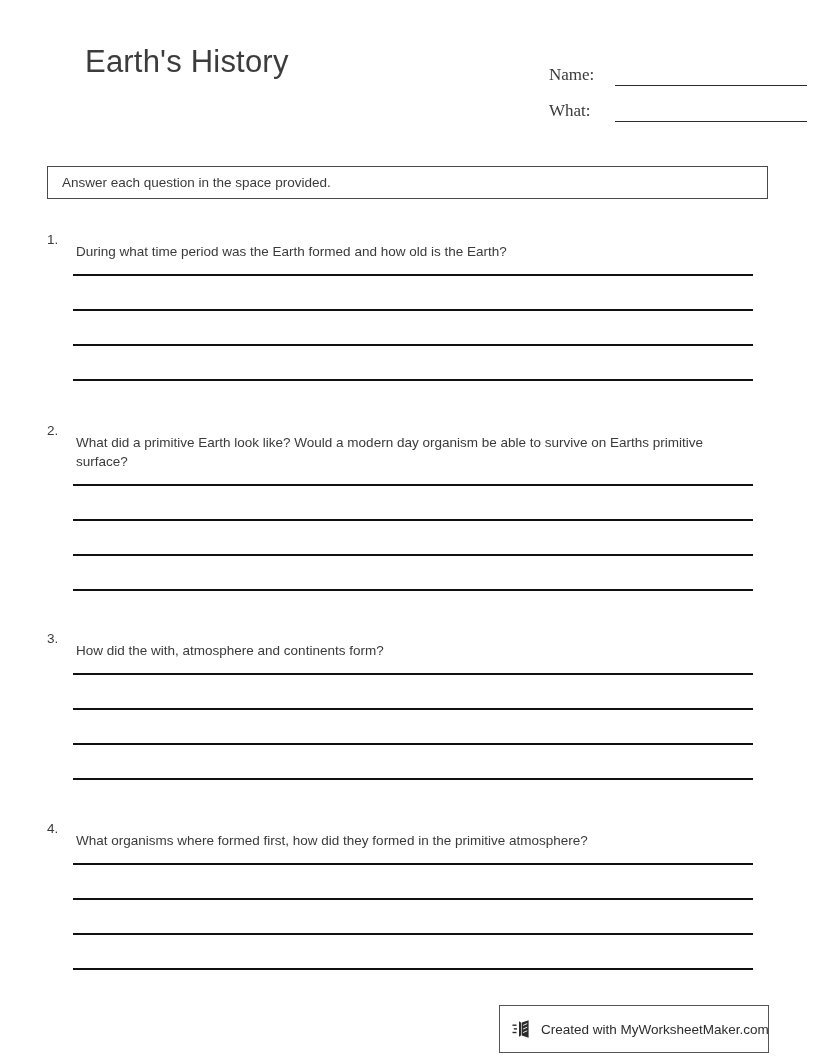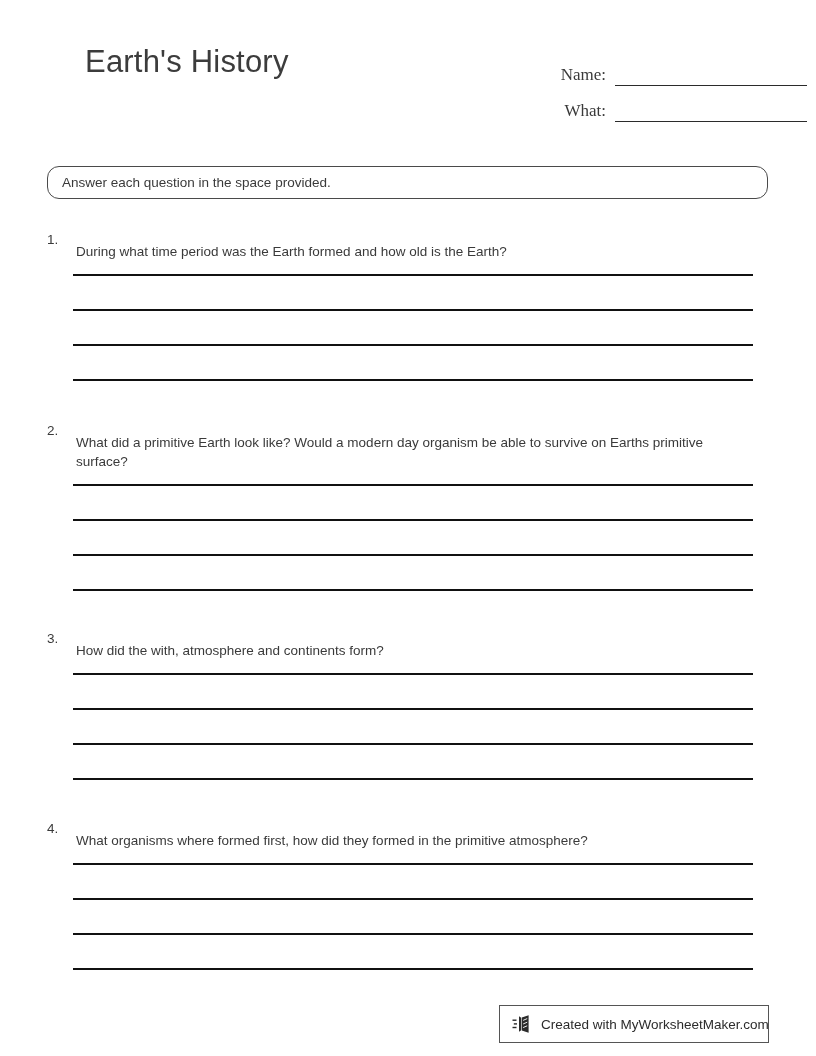--- a/index.html
+++ b/index.html
@@ -44,21 +44,21 @@
   }
   .namedate {
     position: absolute;
     right: 0;
     top: 10px;
     width: 258px;
   }
   .nd-row {
     display: flex;
     align-items: flex-end;
-    justify-content: flex-end;
+    justify-content: space-between;
     height: 36px;
   }
   .nd-label {
     font-family: "Liberation Serif", serif;
     font-size: 17px;
     color: #3a3a3a;
     padding-right: 9px;
     padding-bottom: 1px;
     white-space: nowrap;
   }
@@ -70,21 +70,21 @@
 
   
   .instruction-box {
     position: absolute;
     left: 47px;
     top: 166px;
     width: 721px;
     height: 33px;
     box-sizing: border-box;
     border: 1.3px solid #4a4a4a;
-    border-radius: 12px;
+    border-radius: 0;
     display: flex;
     align-items: center;
   }
   .instruction-text {
     font-size: 13.5px;
     color: #3a3a3a;
     padding-left: 14px;
   }
 
   
@@ -124,21 +124,21 @@
   .answer-line:last-child {
     margin-bottom: 0;
   }
 
   
   .footer-badge {
     position: absolute;
     left: 499px;
     top: 1005px;
     width: 270px;
-    height: 38px;
+    height: 48px;
     box-sizing: border-box;
     border: 1.2px solid #555555;
     background: #ffffff;
     display: flex;
     align-items: center;
     padding-left: 12px;
   }
   .badge-icon {
     width: 22px;
     height: 22px;

